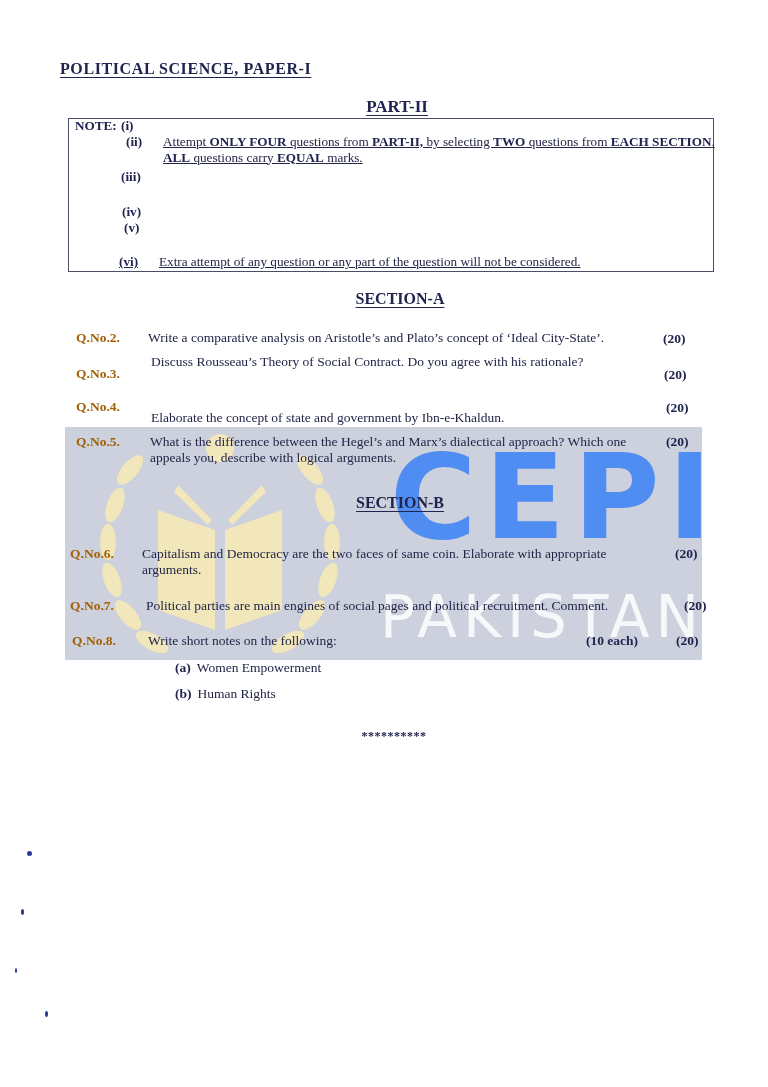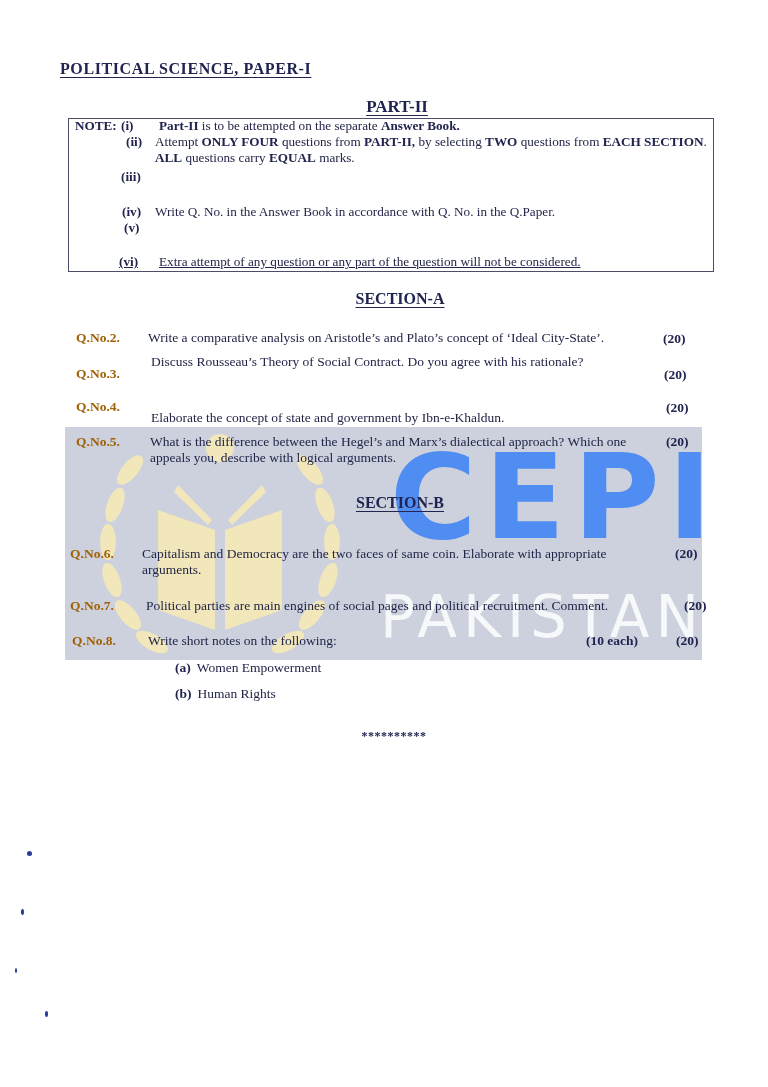--- a/index.html
+++ b/index.html
@@ -186,33 +186,29 @@
 <div class="abs wm-cepi">CEPI</div>
 <div class="abs wm-pakistan">PAKISTAN</div>
 
 <div class="abs paper-title">POLITICAL SCIENCE, PAPER-I</div>
 <div class="abs part-title">PART-II</div>
 
 <div class="abs note-box">
   <span class="note-label" style="left:6px; top:-1px;">NOTE:</span>
 
   <span class="note-num" style="left:52px; top:-1px;">(i)</span>
-  <div class="note-text" style="left:90px; top:-1px; width:550px;">
-    <span class="b">Part-II</span><span> is to be attempted on the separate </span><span class="b">Answer Book.</span>
-  </div>
 
   <span class="note-num" style="left:57px; top:15px;">(ii)</span>
-  <div class="note-text" style="left:86px; top:15px; width:558px;">
+  <div class="note-text" style="left:94px; top:15px; width:558px;text-decoration:underline;">
     <span>Attempt </span><span class="b">ONLY FOUR</span><span> questions from </span><span class="b">PART-II,</span><span> by selecting </span><span class="b">TWO</span><span> questions from </span><span class="b">EACH SECTION</span><span>. </span><span class="b">ALL</span><span> questions carry </span><span class="b">EQUAL</span><span> marks.</span>
   </div>
 
   <span class="note-num" style="left:52px; top:50px;">(iii)</span>
 
   <span class="note-num" style="left:53px; top:85px;">(iv)</span>
-  <div class="note-text" style="left:86px; top:85px; width:558px;">Write Q. No. in the Answer Book in accordance with Q. No. in the Q.Paper.</div>
 
   <span class="note-num" style="left:55px; top:101px;">(v)</span>
 
   <span class="note-num u" style="left:50px; top:135px;">(vi)</span>
   <div class="note-text u" style="left:90px; top:135px; width:558px;">Extra attempt of any question or any part of the question will not be considered.</div>
 </div>
 
 <div class="abs section-title" style="top:290px;">SECTION-A</div>
 
 <div>

